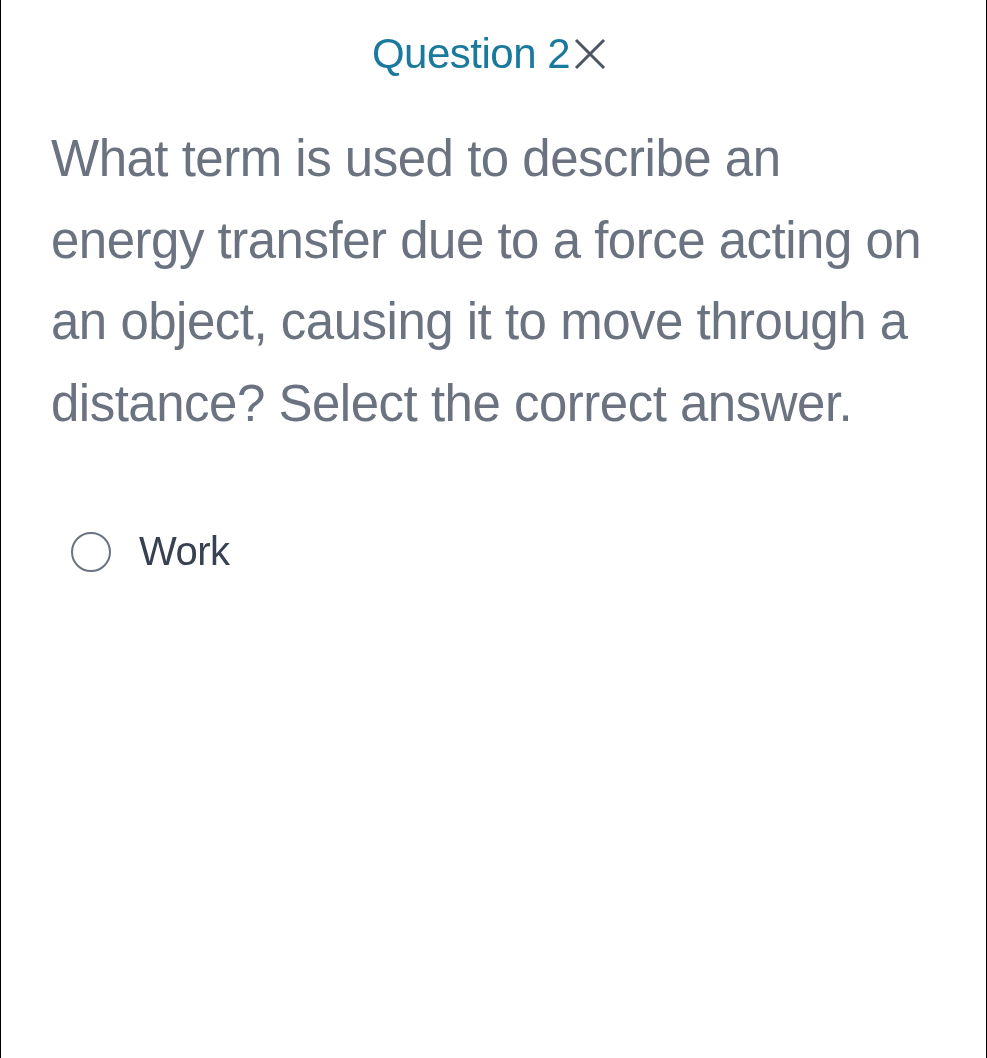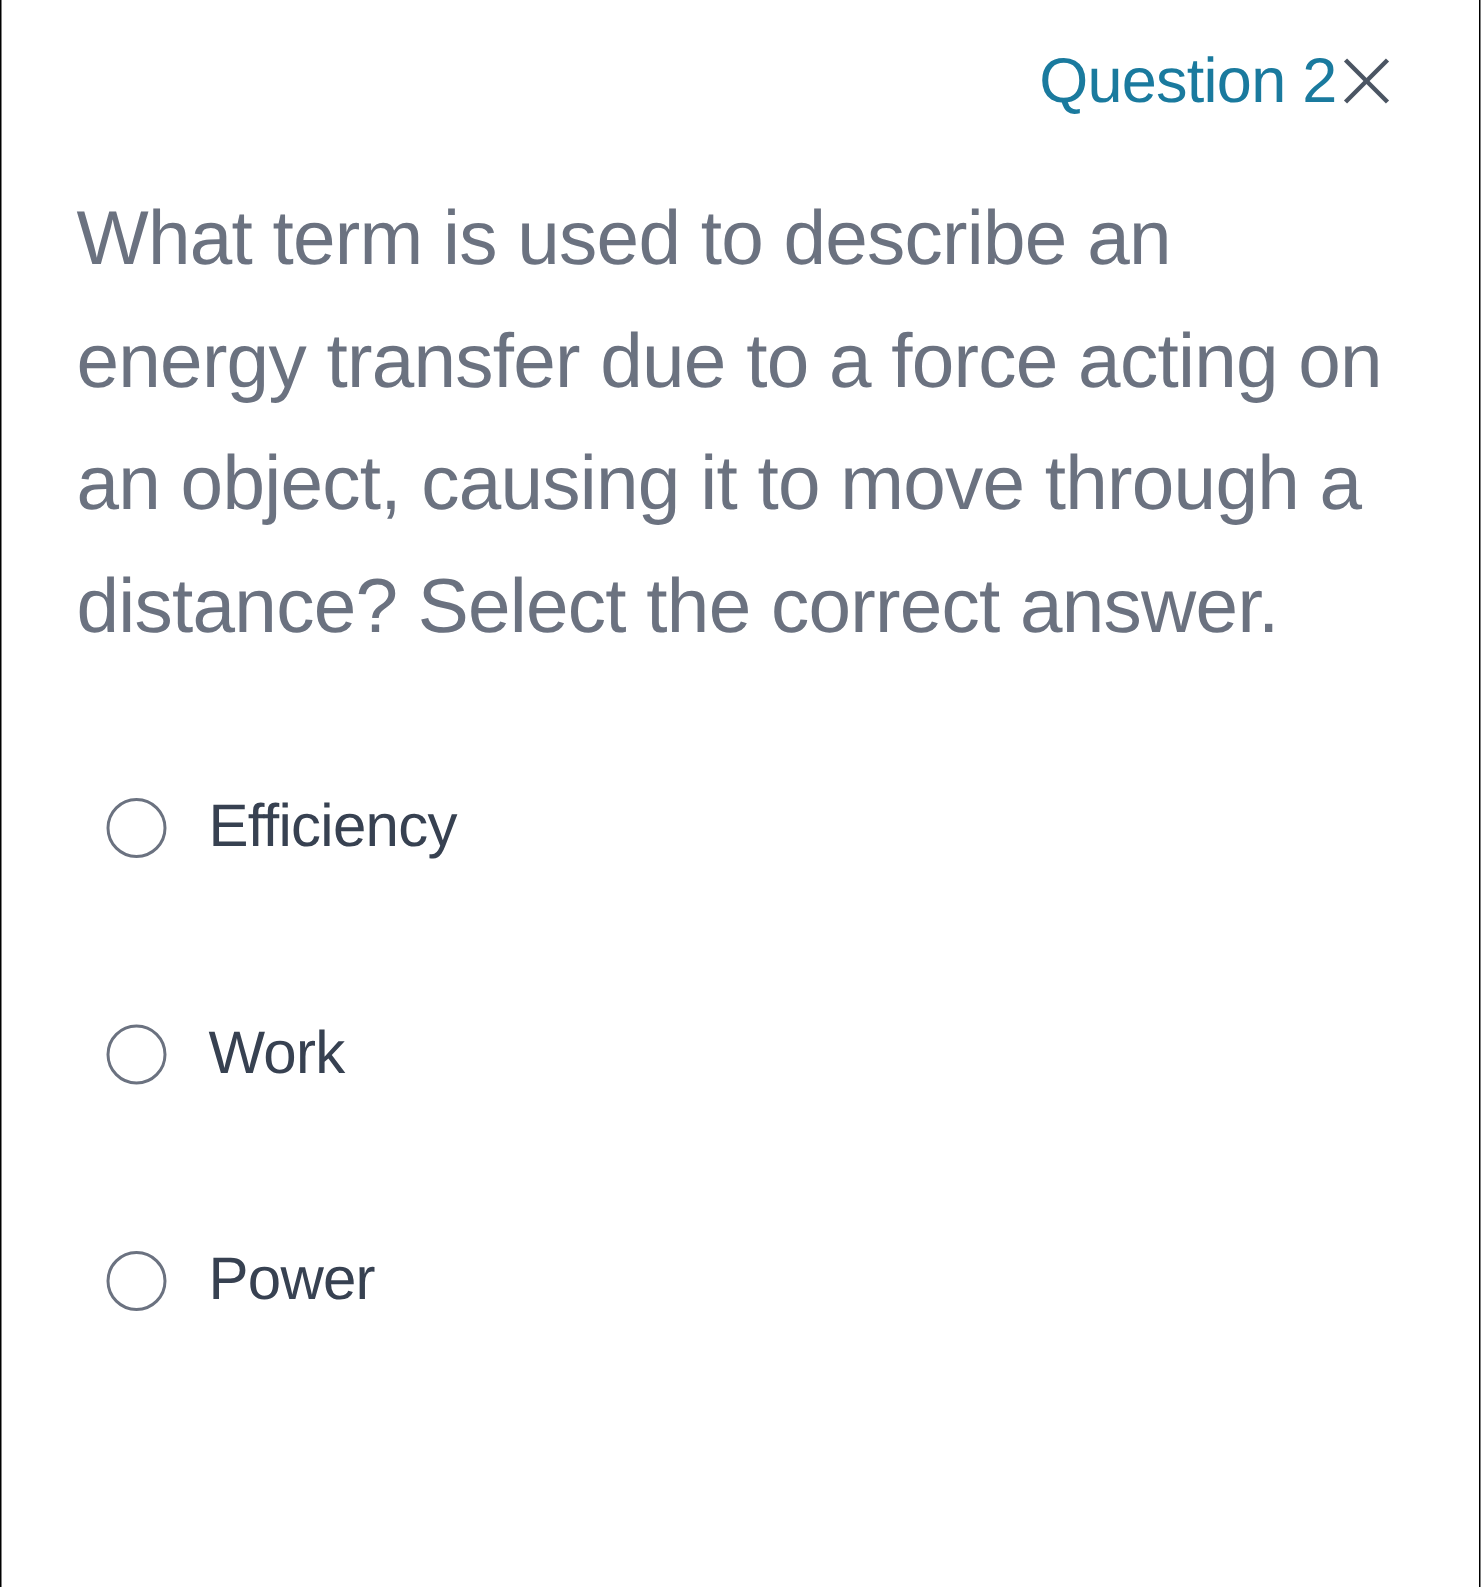--- a/index.html
+++ b/index.html
@@ -12,21 +12,21 @@
       background: #ffffff;
       width: 987px;
       height: 1058px;
       padding: 30px 50px;
       position: relative;
       border-left: 1px solid #000;
       border-right: 1px solid #000;
     }
     .header {
       display: flex;
-      justify-content: flex-end;
+      justify-content: center;
       align-items: flex-start;
     }
     .question-title {
       font-size: 42px;
       font-weight: 500;
       color: #1a7a9e;
       letter-spacing: -0.5px;
     }
     .close-icon {
       width: 40px;
@@ -83,23 +83,15 @@
       <line x1="34" y1="6" x2="6" y2="34"></line>
     </svg>
   </div>
 </div>
 
 <p class="question-text">What term is used to describe an energy transfer due to a force acting on an object, causing it to move through a distance? Select the correct answer.</p>
 
 <div class="options">
   <div class="option">
     <div class="radio-circle"></div>
-    <span class="option-label">Efficiency</span>
-  </div>
-  <div class="option">
-    <div class="radio-circle"></div>
     <span class="option-label">Work</span>
-  </div>
-  <div class="option">
-    <div class="radio-circle"></div>
-    <span class="option-label">Power</span>
   </div>
 </div>
 
 </body></html>

